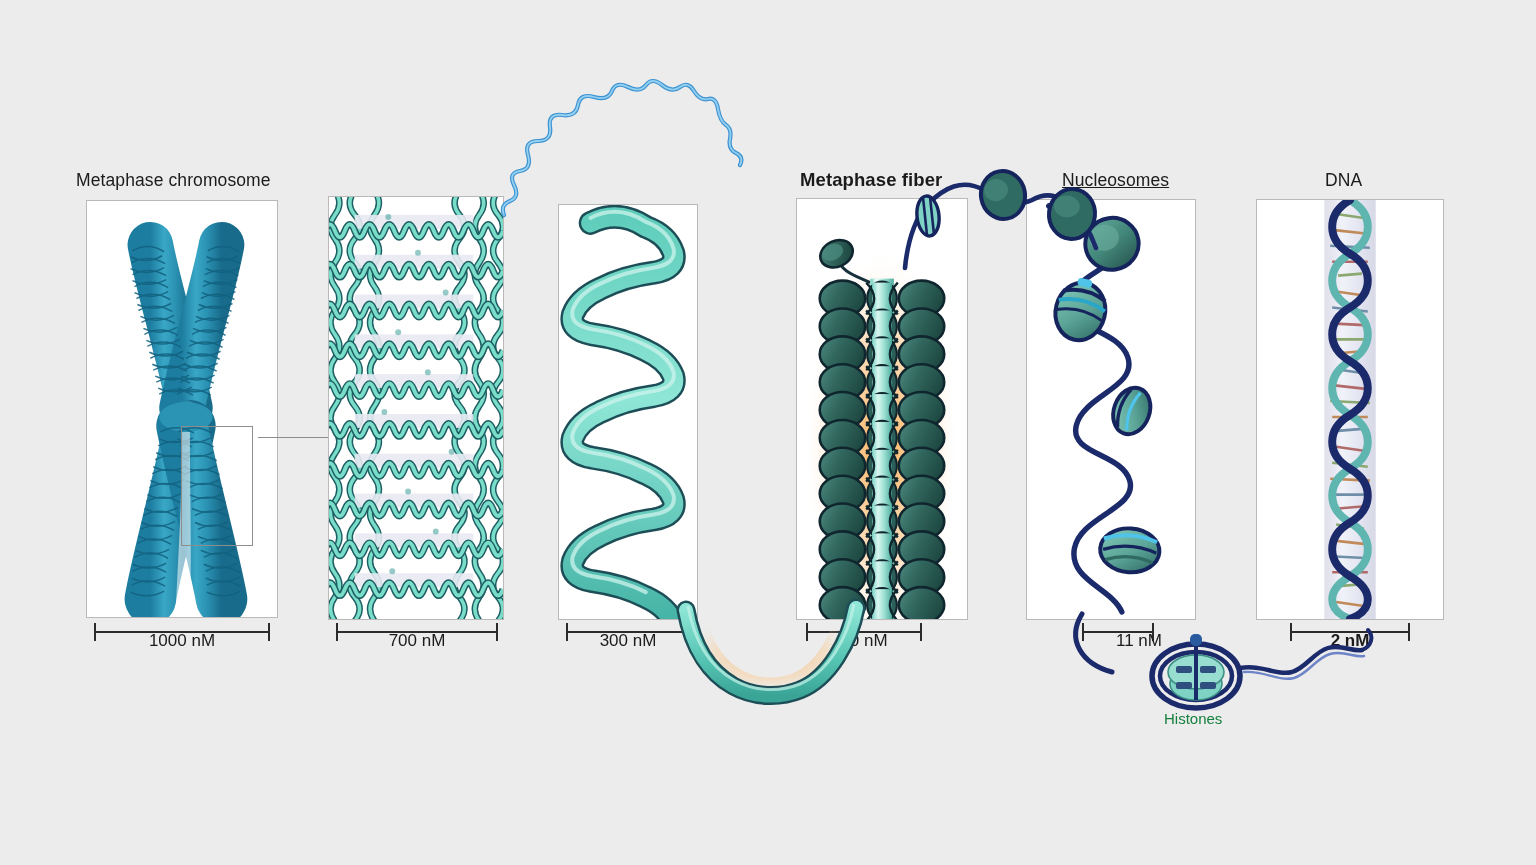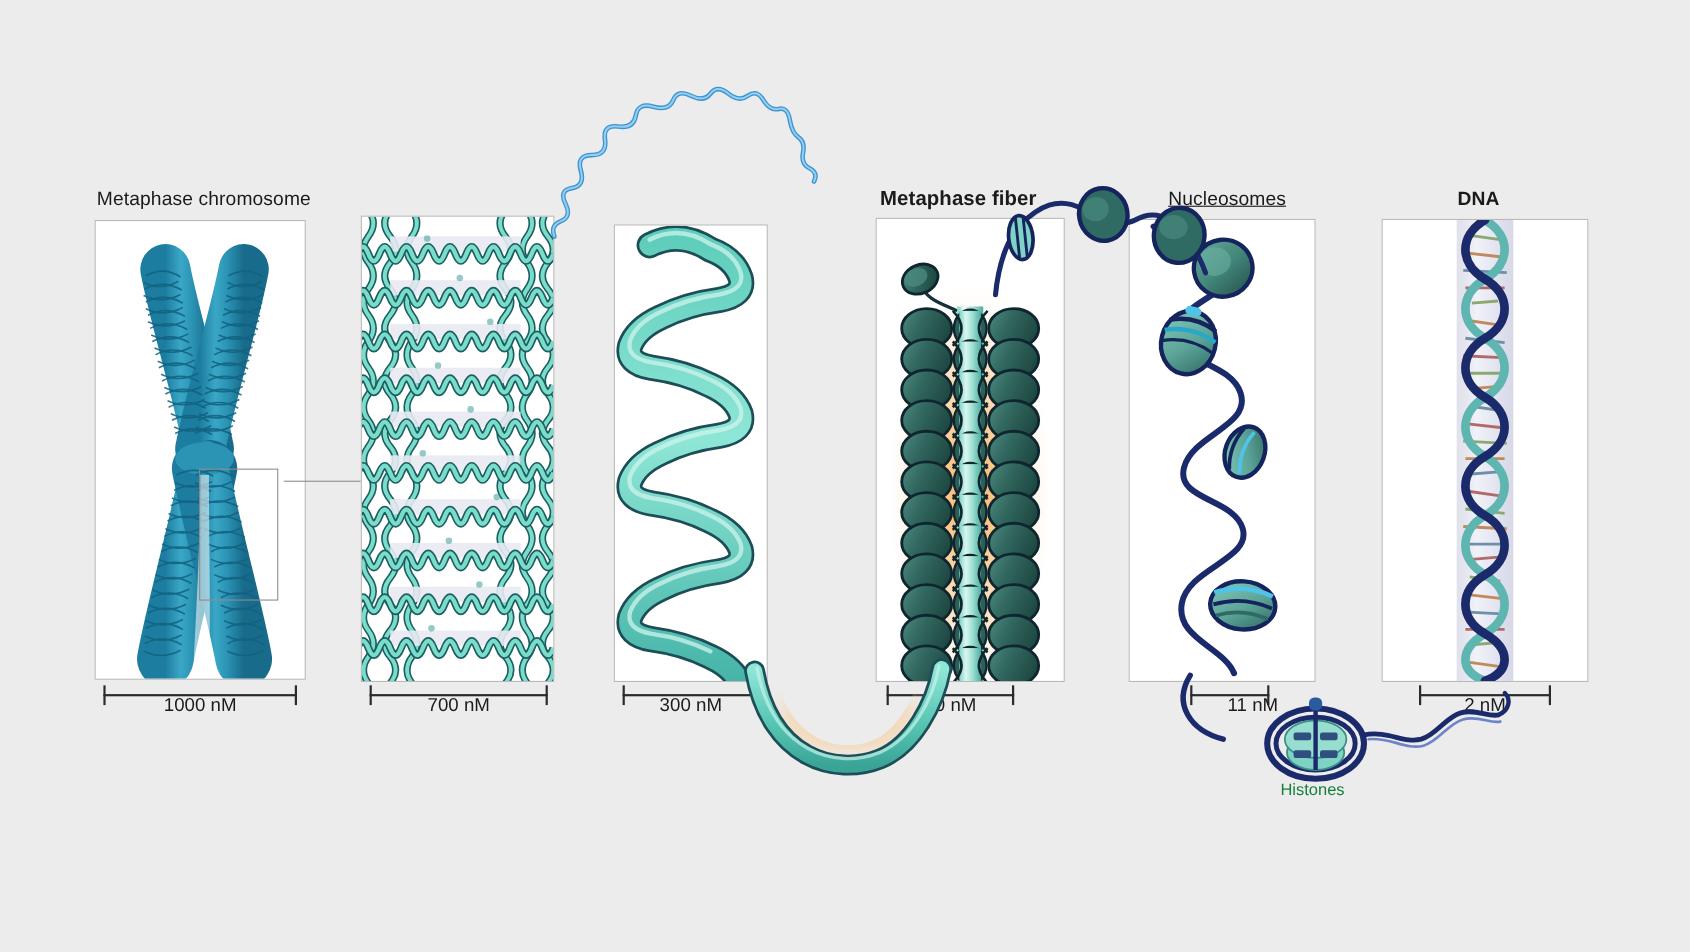--- a/index.html
+++ b/index.html
@@ -55,21 +55,21 @@
   .connline{position:absolute;background:#8d8d8d;height:1px;}
   .caption{
     position:absolute;font-size:15px;color:#15803d;white-space:nowrap;
   }
 </style>
 </head>
 <body>
 
 <div id="stage">
 
-  <div class="panel-title" style="left:88px;top:170px;">Metaphase chromosome</div>
+  <div class="panel-title" style="left:76px;top:170px;">Metaphase chromosome</div>
 
   <div class="panel" id="p1" style="left:86px;top:200px;width:192px;height:418px;">
     <svg class="fullsvg" viewBox="0 0 192 418" preserveAspectRatio="none">
       <defs>
         <linearGradient id="chrg" x1="0" y1="0" x2="1" y2="0">
           <stop offset="0%" stop-color="#1d7da0"></stop>
           <stop offset="35%" stop-color="#3aa7c6"></stop>
           <stop offset="62%" stop-color="#2b93b4"></stop>
           <stop offset="100%" stop-color="#186b8b"></stop>
         </linearGradient>
@@ -566,21 +566,21 @@
     </svg>
   </div>
 
   <div class="scalebar" style="left:1082px;top:623px;width:72px;">
     <div class="rule"></div>
       <div class="tick l"></div>
       <div class="tick r"></div>
   </div>
   <div class="scalelabel" style="left:1074px;top:631px;width:88px;text-align:right;">11 nM</div>
 
-  <div class="panel-title" style="left:1325px;top:170px;font-weight:bold;">DNA</div>
+  <div class="panel-title" style="left:1325px;top:170px;">DNA</div>
 
   <div class="panel" id="p6" style="left:1256px;top:199px;width:188px;height:421px;">
     <svg class="fullsvg" viewBox="0 0 188 421" preserveAspectRatio="none">
       <defs>
         <linearGradient id="cyl" x1="0" y1="0" x2="1" y2="0">
           <stop offset="0%" stop-color="#c9c9dc" stop-opacity=".55"></stop>
           <stop offset="35%" stop-color="#eef0f8" stop-opacity=".85"></stop>
           <stop offset="65%" stop-color="#dcdeee" stop-opacity=".75"></stop>
           <stop offset="100%" stop-color="#b9bbd2" stop-opacity=".55"></stop>
         </linearGradient>
@@ -626,21 +626,21 @@
                C70,230 70,256 94,270 C118,284 118,310 94,324
                C70,338 70,364 94,378 C118,392 118,412 94,421" fill="none" stroke="#1b2a6b" stroke-width="8" stroke-linecap="round"></path>
     </svg>
   </div>
 
   <div class="scalebar" style="left:1290px;top:623px;width:120px;">
     <div class="rule"></div>
       <div class="tick l"></div>
       <div class="tick r"></div>
   </div>
-  <div class="scalelabel" style="left:1286px;top:631px;width:128px;">2 nM</div>
+  <div class="scalelabel" style="left:1286px;top:631px;width:128px;font-weight:bold;">2 nM</div>
 
   <svg class="overlay" viewBox="0 0 1536 865">
     <defs>
       <radialGradient id="glow2" cx="0.5" cy="0.5" r="0.5">
         <stop offset="0%" stop-color="#f9a545" stop-opacity=".9"></stop>
         <stop offset="65%" stop-color="#fbc98e" stop-opacity=".45"></stop>
         <stop offset="100%" stop-color="#ececec" stop-opacity="0"></stop>
       </radialGradient>
       <linearGradient id="tubeg2" x1="0" y1="0" x2="0" y2="1">
         <stop offset="0%" stop-color="#8ee6d6"></stop>

